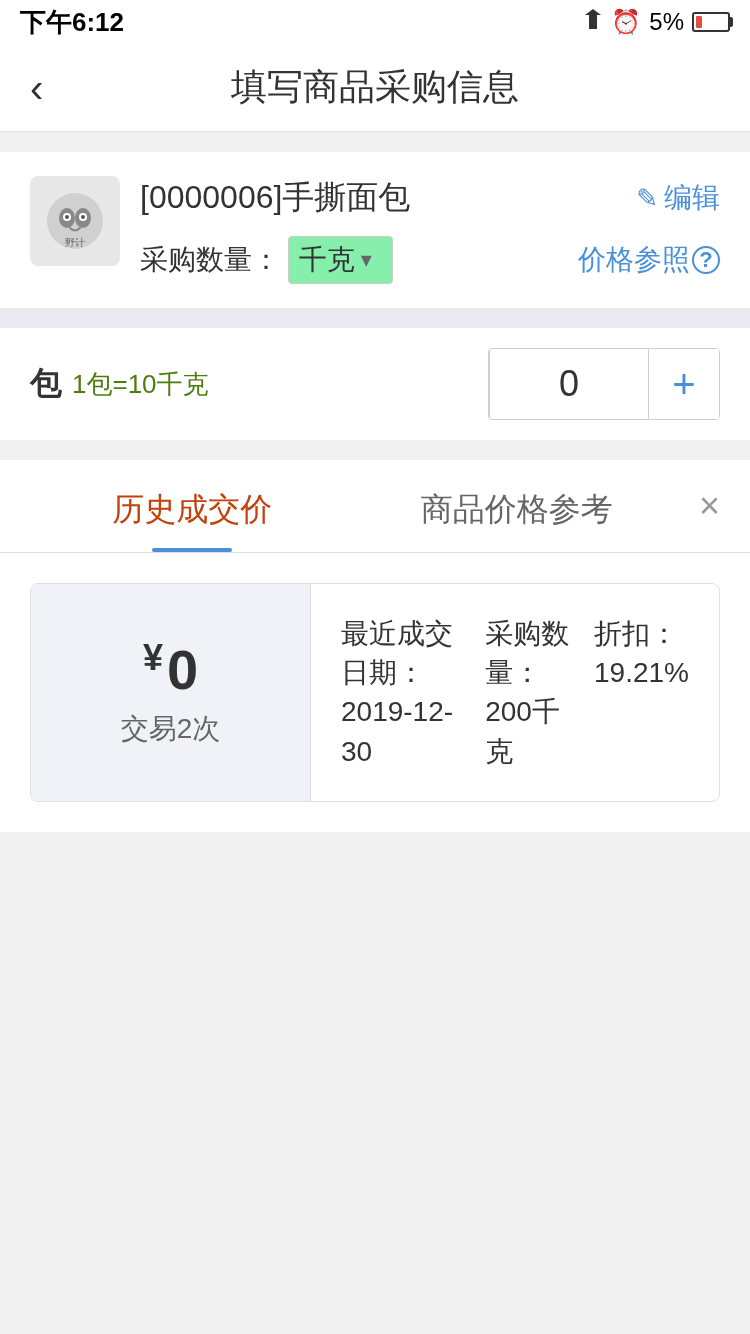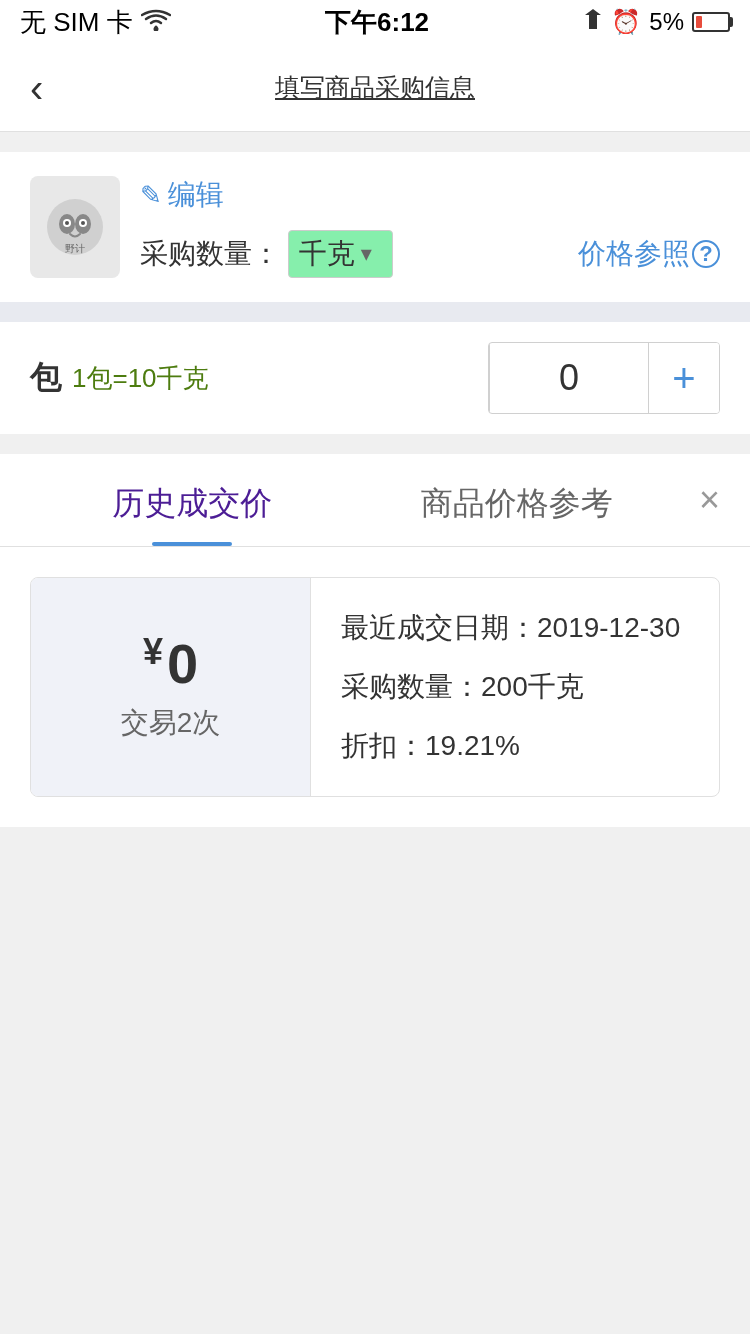--- a/index.html
+++ b/index.html
@@ -84,40 +84,39 @@
     .nav-back {
       font-size: 40px;
       color: #333;
       cursor: pointer;
       line-height: 1;
     }
     .nav-title {
       position: absolute;
       left: 50%;
       transform: translateX(-50%);
-      font-size: 25px;
+      font-size: 36px;
       font-weight: 500;
       color: #333;
-      text-decoration: underline;
     }
 
     
     .product-section {
       background: #fff;
       margin-top: 20px;
       padding: 24px 30px;
     }
     .product-header {
       display: flex;
       align-items: flex-start;
       gap: 20px;
     }
     .product-thumb {
       width: 90px;
-      height: 102px;
+      height: 90px;
       background: #e8e8e8;
       border-radius: 8px;
       display: flex;
       align-items: center;
       justify-content: center;
       flex-shrink: 0;
       overflow: hidden;
     }
     .product-info {
       flex: 1;
@@ -265,21 +264,21 @@
     .tab-item {
       flex: 1;
       text-align: center;
       padding: 28px 0 20px;
       font-size: 32px;
       color: #666;
       cursor: pointer;
       position: relative;
     }
     .tab-item.active {
-      color: #4c1d95;
+      color: #c2410c;
       font-weight: 500;
     }
     .tab-item.active::after {
       content: '';
       position: absolute;
       bottom: 0;
       left: 50%;
       transform: translateX(-50%);
       width: 80px;
       height: 4px;
@@ -329,52 +328,40 @@
     }
     .price-times {
       font-size: 28px;
       color: #666;
       margin-top: 8px;
     }
     .price-card-right {
       flex: 1;
       padding: 30px 30px;
       display: flex;
-      flex-direction: column;
+      flex-direction: row;
       justify-content: center;
       gap: 20px;
     }
     .price-detail-row {
       font-size: 28px;
       color: #333;
       line-height: 1.4;
     }
 
     
     .content-area {
       background: #f0f0f0;
       min-height: 600px;
     }
   </style>
 </head>
 <body>
 
 <div class="status-bar">
-  <div class="status-left">
-    <span>无 SIM 卡</span>
-    <span>
-      <svg width="30" height="22" viewBox="0 0 30 22" fill="none">
-        <path d="M15 18 L15 18" stroke="#333" stroke-width="3" stroke-linecap="round"></path>
-        <path d="M10 14 Q15 10 20 14" stroke="#333" stroke-width="2.5" fill="none" stroke-linecap="round"></path>
-        <path d="M5 10 Q15 3 25 10" stroke="#333" stroke-width="2.5" fill="none" stroke-linecap="round"></path>
-        <path d="M1 6 Q15 -2 29 6" stroke="#333" stroke-width="2.5" fill="none" stroke-linecap="round"></path>
-        <circle cx="15" cy="20" r="2.5" fill="#333"></circle>
-      </svg>
-    </span>
-  </div>
   <div class="status-center">下午6:12</div>
   <div class="status-right">
     <span>
       <svg width="20" height="24" viewBox="0 0 20 24" fill="none">
         <path d="M10 2 L18 8 L14 8 L14 22 L6 22 L6 8 L2 8 Z" fill="#333"></path>
       </svg>
     </span>
     <span>⏰</span>
     <span>5%</span>
     <span class="battery-icon">
@@ -401,20 +388,23 @@
         <circle cx="27" cy="31" r="4" fill="#fff"></circle>
         <circle cx="43" cy="31" r="4" fill="#fff"></circle>
         <circle cx="27" cy="31" r="2" fill="#555"></circle>
         <circle cx="43" cy="31" r="2" fill="#555"></circle>
         <path d="M30 42 Q35 47 40 42" stroke="#888" stroke-width="2" fill="none" stroke-linecap="round"></path>
         <text x="35" y="60" text-anchor="middle" font-size="10" fill="#666">野计</text>
       </svg>
     </div>
     <div class="product-info">
       <div class="product-name-row">
+        <span class="product-name">
+          <span>[0000006]</span><span>手撕面包</span>
+        </span>
         <span class="edit-link">
           <span class="edit-icon">✎</span>
           <span>编辑</span>
         </span>
       </div>
       <div class="product-unit-row">
         <span class="unit-label">
           <span>采购数量：</span>
           <span class="unit-select">
             <span>千克</span>

